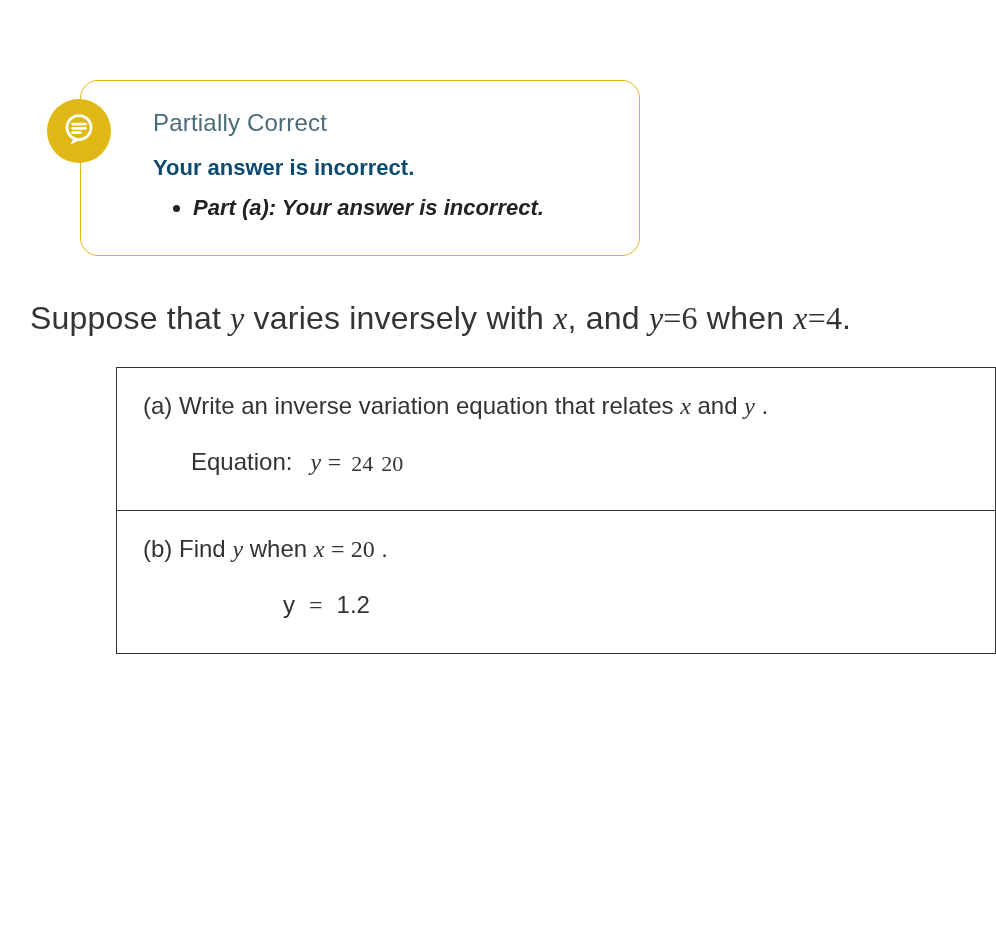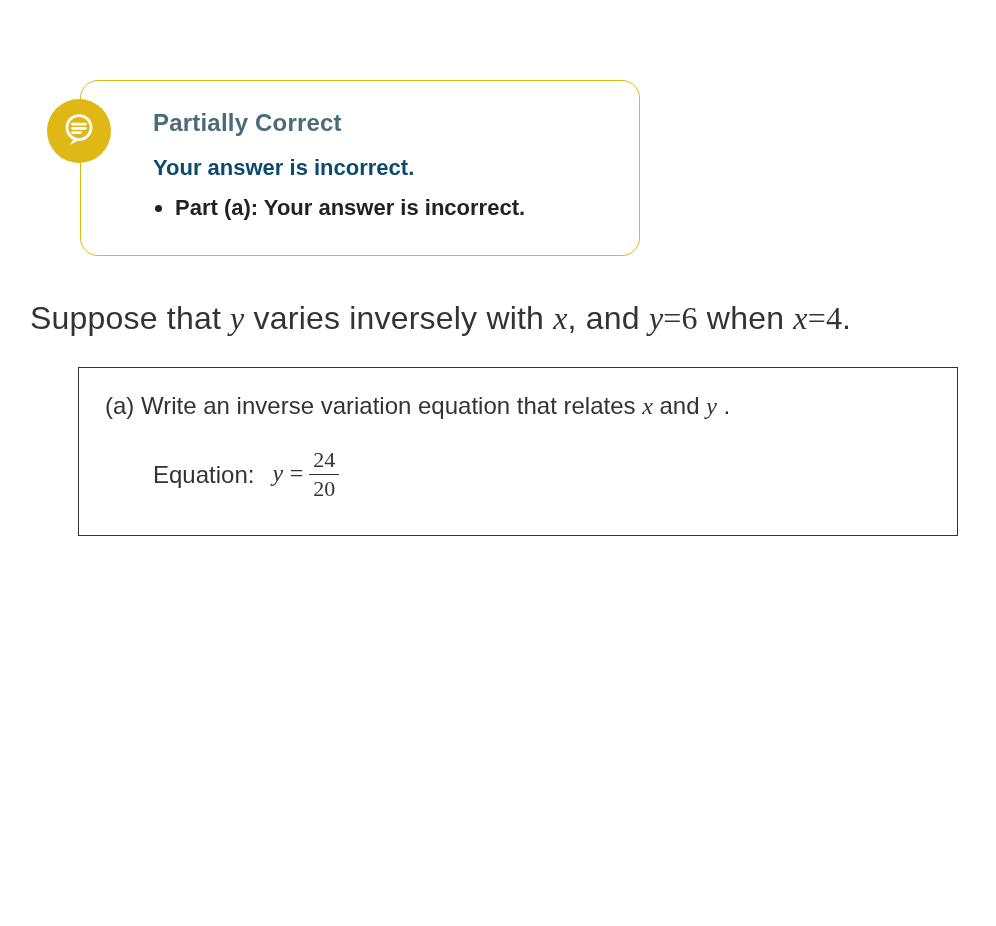--- a/index.html
+++ b/index.html
@@ -28,68 +28,69 @@
     height: 64px;
     border-radius: 50%;
     background: #e0b816;
     display: flex;
     align-items: center;
     justify-content: center;
   }
   .badge svg { width: 34px; height: 34px; }
   .fb-title {
     color: #4a6b7a;
-    font-weight: 700;
+    font-weight: 400;
     font-size: 24px;
     margin-bottom: 18px;
     letter-spacing: .2px;
   }
   .fb-line {
     color: #0c4a6e;
     font-weight: 700;
     font-size: 22px;
     margin: 6px 0 14px 0;
   }
   .fb-list {
-    margin: 6px 0 0 22px;
+    margin: 6px 0 0 40px;
     padding: 0;
+    font-style: italic;
   }
   .fb-list li {
     font-weight: 700;
     font-size: 22px;
     color: #222;
     margin: 6px 0;
   }
   .problem-stem {
     margin: 44px 0 30px 0;
     font-size: 32px;
     color: #333;
     letter-spacing: .2px;
   }
   .problem-stem .mi { font-family: "Times New Roman", Times, serif; font-style: italic; }
   .problem-stem .mn { font-family: "Times New Roman", Times, serif; }
   .answer-table {
-    margin-left: 48px;
+    margin-left: 86px;
     width: 880px;
     border: 1.5px solid #333;
     border-collapse: collapse;
   }
   .answer-table td {
     border: 1.5px solid #333;
     padding: 24px 26px 34px 26px;
     font-size: 24px;
     vertical-align: top;
   }
   .part-prompt { margin-bottom: 28px; color:#333; }
   .part-prompt .mi, .answer-line .mi { font-family: "Times New Roman", Times, serif; font-style: italic; }
   .part-prompt .mn, .answer-line .mn { font-family: "Times New Roman", Times, serif;}
   .answer-line { margin-left: 48px; font-size: 24px; display:flex; align-items:center; gap:18px;}
   .frac {
     display: inline-flex;
-    flex-direction: column;
+    flex-direction: row;
     align-items: center;
     font-family: "Times New Roman", Times, serif;
     line-height: 1.1;
     font-size: 22px;
     vertical-align: middle;
   }
   .frac .num { padding: 0 4px; }
   .frac .bar { width: 100%; border-top: 1.2px solid #333; margin: 2px 0; }
   .frac .den { padding: 0 4px; }
   .answer-line-b { margin-left: 140px; display:flex; gap:14px; align-items:baseline;}
@@ -136,14 +137,28 @@
           <span class="eq"> <span>=</span> </span>
           <span class="frac">
             <span class="num">24</span>
             <span class="bar"></span>
             <span class="den">20</span>
           </span>
         </span>
       </div>
     </td>
   </tr>
+  <tr>
+    <td>
+      <div class="part-prompt">
+        <span>(b)</span>
+        <span>Find  </span><span class="mi">y</span><span>  when  </span><span class="mi">x</span>
+        <span class="eq"> <span>=</span> </span><span class="mn">20</span><span> .</span>
+      </div>
+      <div class="answer-line-b">
+        <span class="mi">y</span>
+        <span class="eq">=</span>
+        <span class="mn">1.2</span>
+      </div>
+    </td>
+  </tr>
 </tbody>
   </table>
 
 </body></html>

